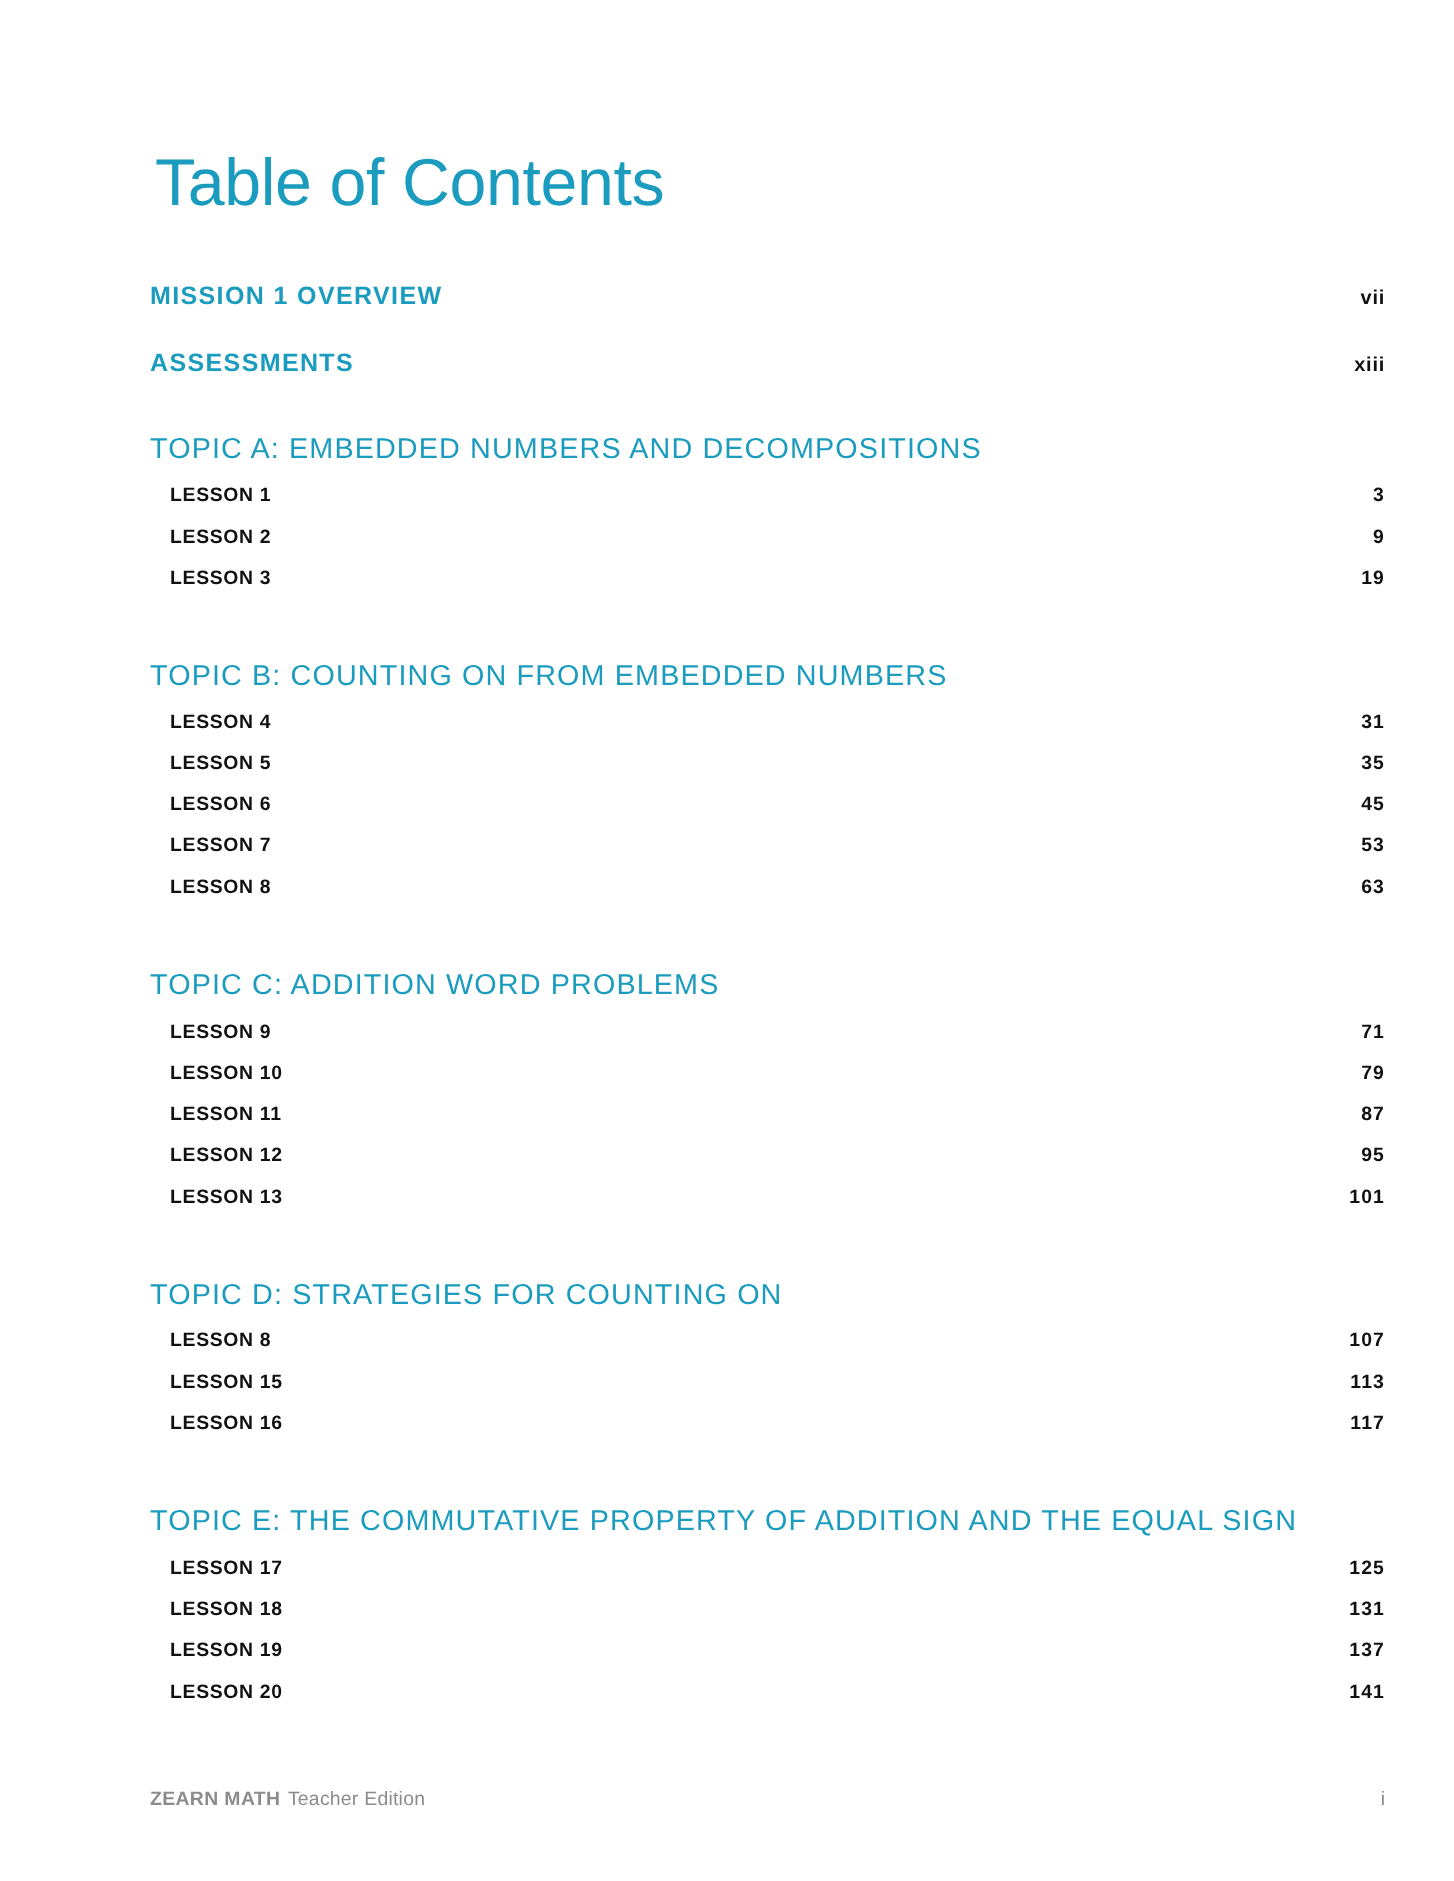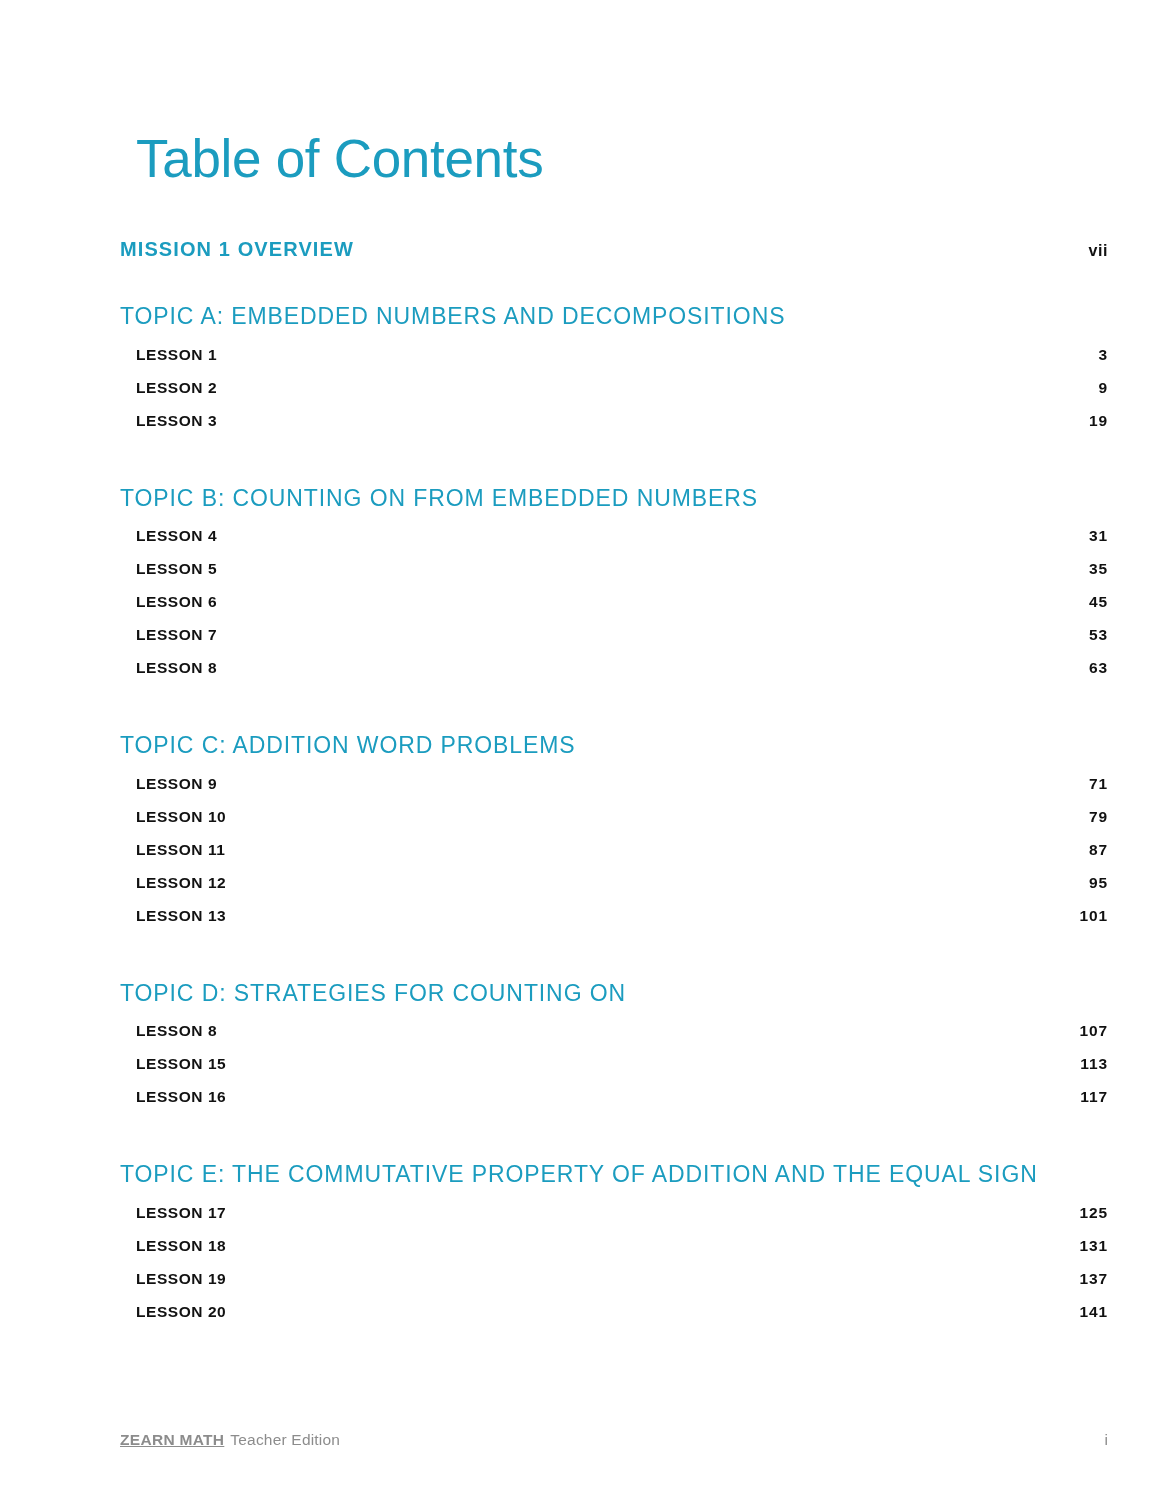--- a/index.html
+++ b/index.html
@@ -27,21 +27,21 @@
     width: 988px; 
   }
 
   
   .doc-title {
     color: #1b9cbf;
     font-size: 53px;
     font-weight: 300;
     letter-spacing: -0.3px;
     line-height: 1;
-    margin: 16px;
+    margin: 4px;
     padding-top: 116px;
     white-space: nowrap;
   }
 
   
   .front-row {
     display: flex;
     align-items: baseline;
     justify-content: space-between;
     margin-top: 0;
@@ -115,21 +115,20 @@
     display: flex;
     align-items: baseline;
     justify-content: space-between;
   }
   .footer-left { white-space: nowrap; }
   .footer-brand {
     color: #8c8c8c;
     font-size: 15.5px;
     font-weight: 700;
     letter-spacing: 0.3px;
-    text-decoration: underline;
   }
   .footer-edition {
     color: #8c8c8c;
     font-size: 15.5px;
     font-weight: 400;
     letter-spacing: 0.2px;
     margin-left: 6px;
   }
   .footer-page {
     color: #8c8c8c;
@@ -143,20 +142,24 @@
 <div class="page">
   <div class="content">
 
     <h1 class="doc-title">Table of Contents</h1>
 
     <div class="front-row first">
       <span class="front-label">MISSION 1 OVERVIEW</span>
       <span class="front-page">vii</span>
     </div>
 
+    <div class="front-row second">
+      <span class="front-label">ASSESSMENTS</span>
+      <span class="front-page">xiii</span>
+    </div>
 
     <section class="topic-block first-topic">
       <h2 class="topic-heading">TOPIC A: EMBEDDED NUMBERS AND DECOMPOSITIONS</h2>
       <ul class="lesson-list">
         <li class="lesson-row">
           <span class="lesson-label">LESSON 1</span>
           <span class="lesson-page">3</span>
         </li>
         <li class="lesson-row">
           <span class="lesson-label">LESSON 2</span>

